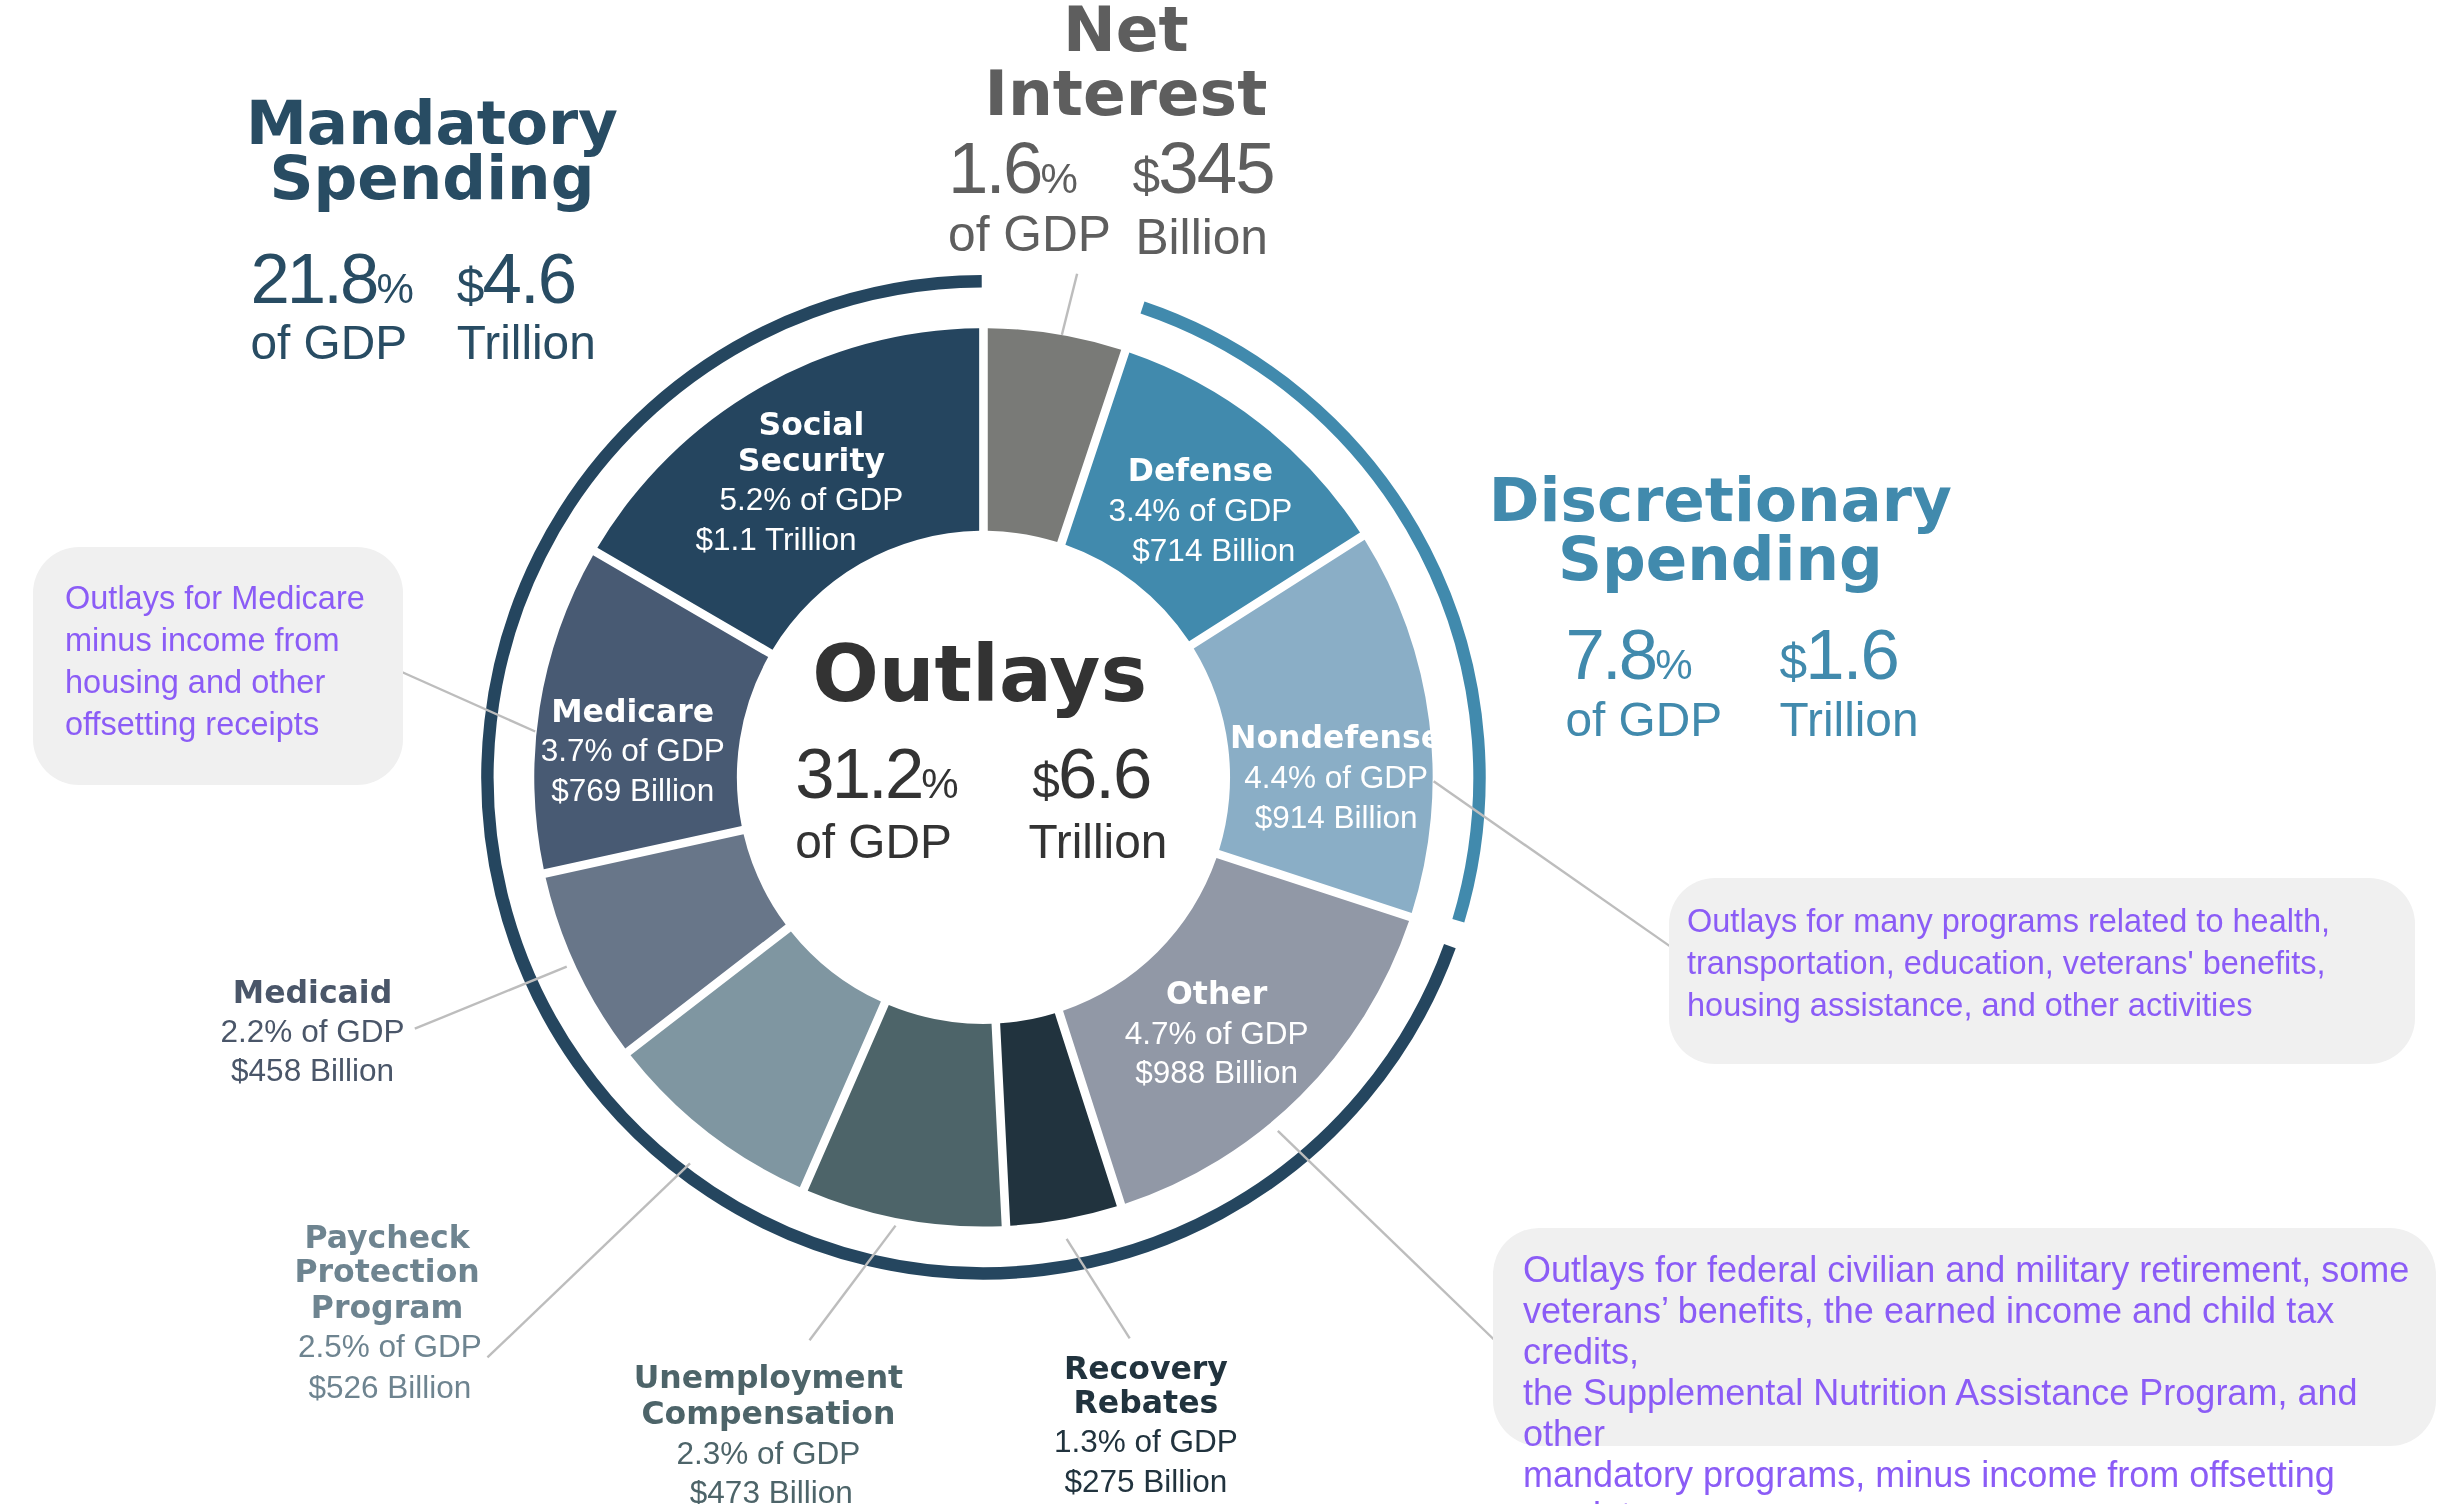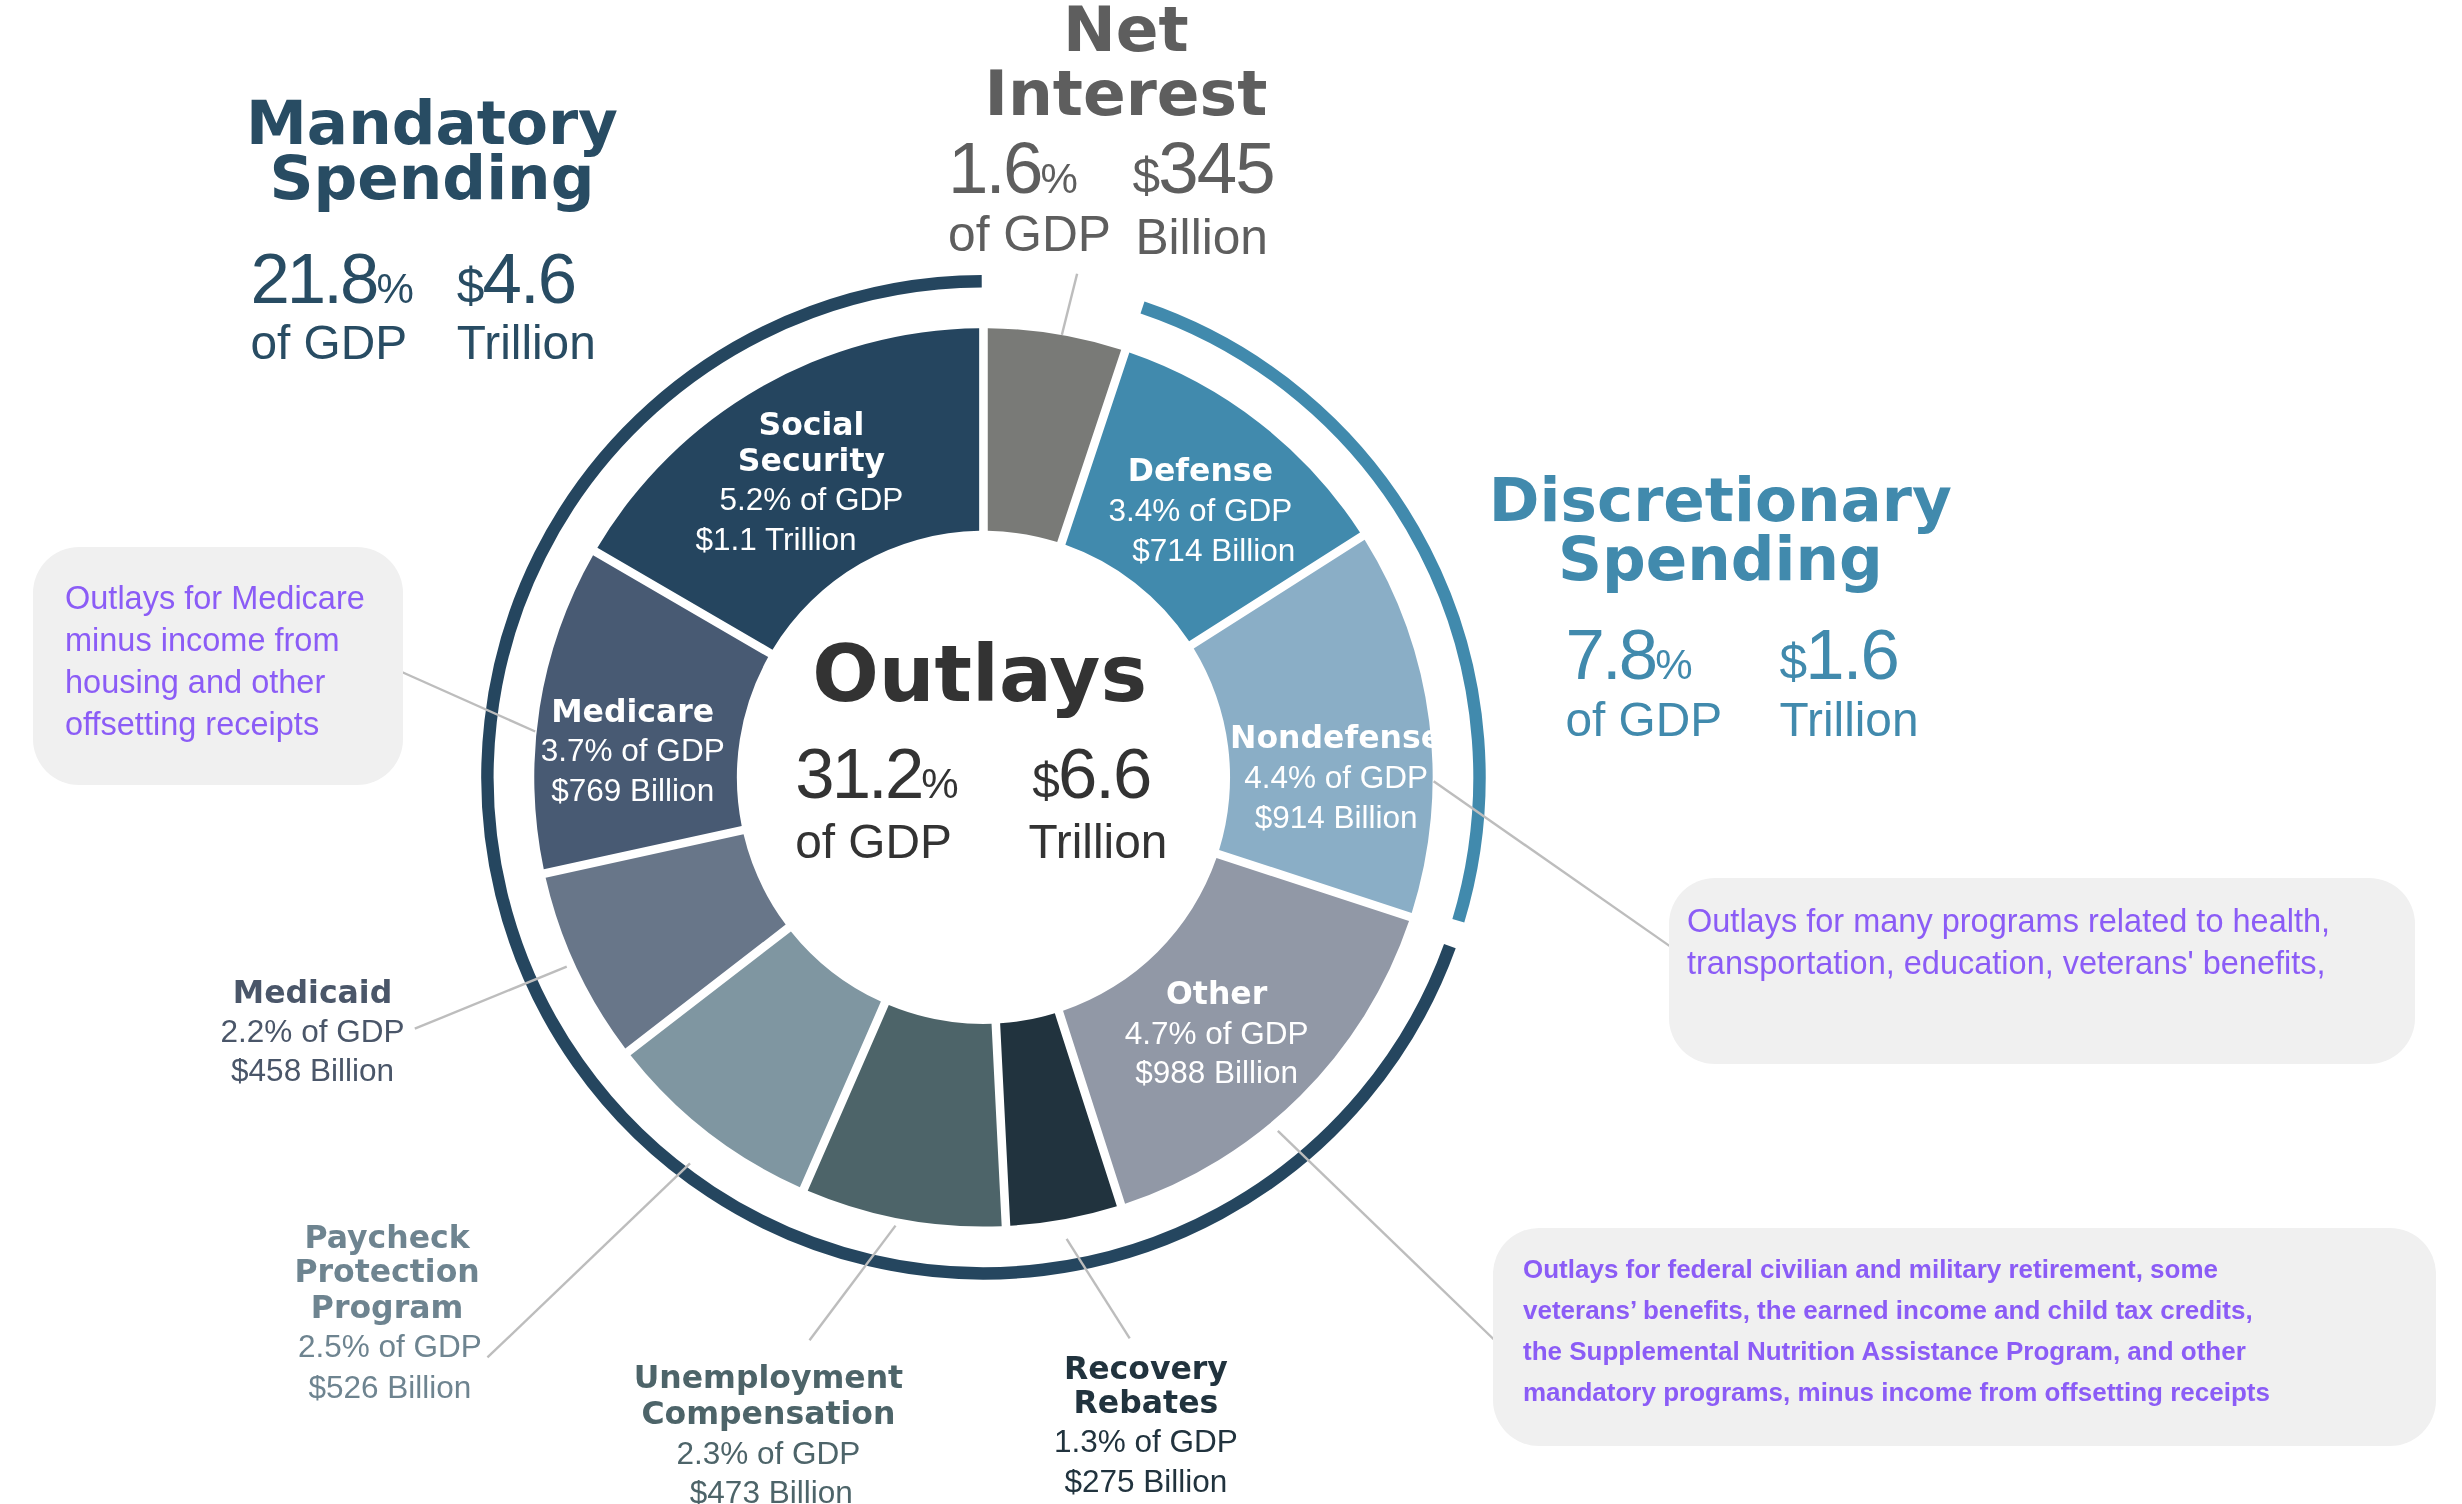--- a/index.html
+++ b/index.html
@@ -139,20 +139,21 @@
 
 <div class="callout" style="left:32.5px; top:547px; width:370px; height:238px; padding:30px 0 0 32.5px; font-size:32.5px; line-height:42px;">
   <p>Outlays for Medicare</p>
   <p>minus income from</p>
   <p>housing and other</p>
   <p>offsetting receipts</p>
 </div>
 <div class="callout" style="left:1669px; top:878px; width:746px; height:186px; padding:22px 0 0 18px; font-size:32.5px; line-height:42px;">
   <p>Outlays for many programs related to health,</p>
   <p>transportation, education, veterans' benefits,</p>
+  <p>housing assistance, and other activities</p>
 </div>
-<div class="callout" style="left:1493px; top:1228px; width:943px; height:218px; padding:21px 0 0 30px; font-size:26px; line-height:41px;font-weight:bold;">
+<div class="callout" style="left:1493px; top:1228px; width:943px; height:218px; padding:21px 0 0 30px; font-size:36px; line-height:41px;">
   <p>Outlays for federal civilian and military retirement, some</p>
   <p>veterans’ benefits, the earned income and child tax credits,</p>
   <p>the Supplemental Nutrition Assistance Program, and other</p>
   <p>mandatory programs, minus income from offsetting receipts</p>
 </div>
 
 
 </body></html>

